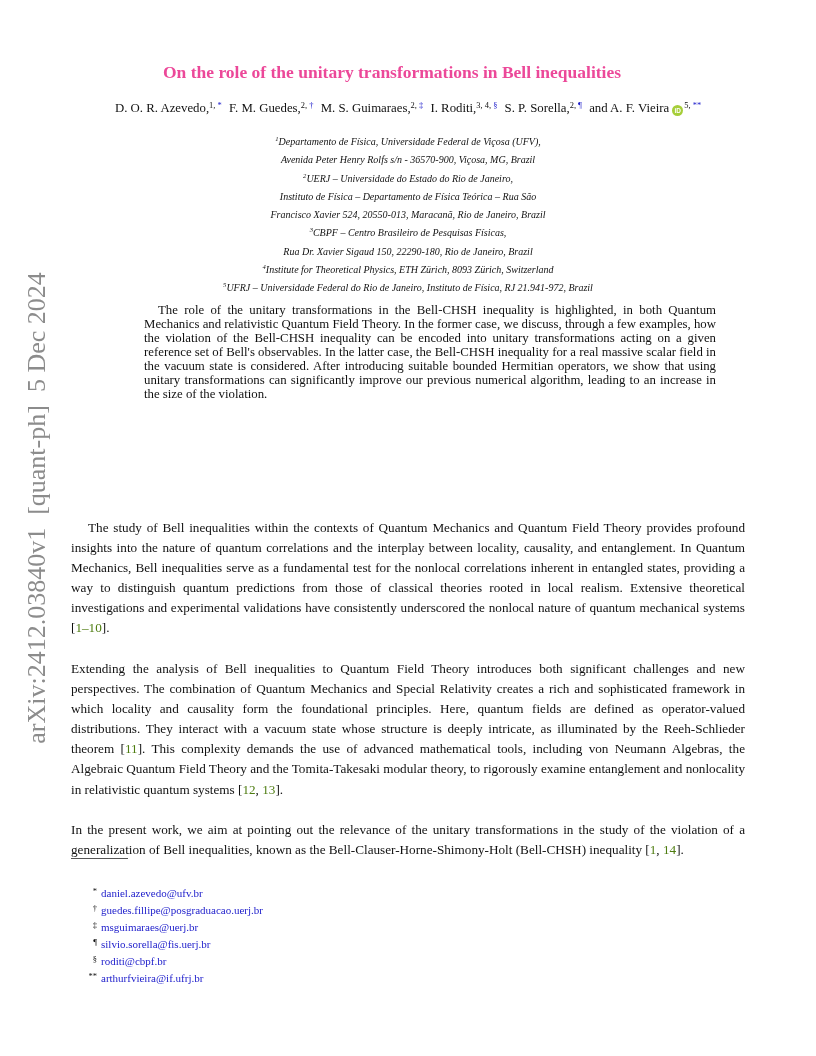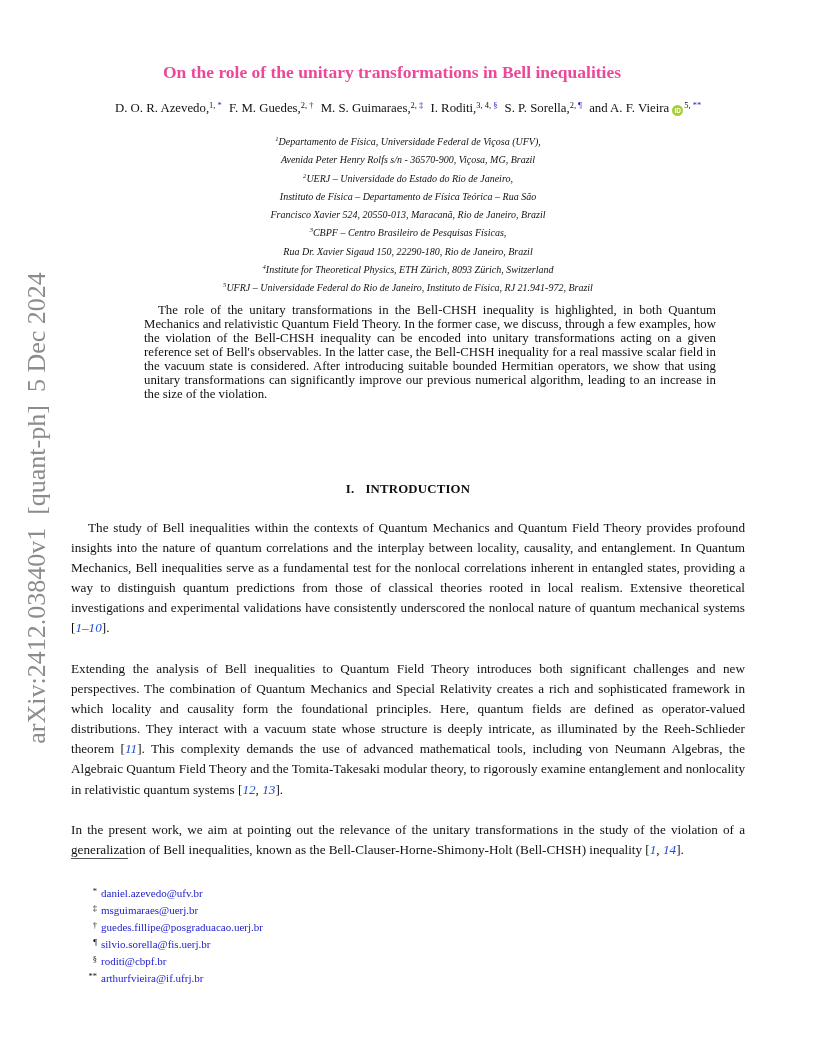--- a/index.html
+++ b/index.html
@@ -49,21 +49,21 @@
   }
   .heading .sec-num{margin-right:11px;}
   
   .body-par{
     position:absolute;left:71px;width:674px;
     font-size:13.2px;line-height:20.1px;text-align:justify;
   }
   .par1{top:518px;text-indent:17px;}
   .par2{top:659px;}
   .par3{top:820px;}
-  .cite{color:#1d4ed8;font-style:italic;}
+  .cite{color:#4d7c0f;}
   
   .fn-rule{
     position:absolute;top:858px;left:71px;width:57px;height:0;
     border-top:1.2px solid #555;
   }
   .footnotes{
     position:absolute;top:884px;left:84px;width:420px;
     font-size:11px;line-height:15px;
   }
   .fn-sym{
@@ -97,40 +97,37 @@
     <div><sup></sup><span>Instituto de Física – Departamento de Física Teórica – Rua São</span></div>
     <div><sup></sup><span>Francisco Xavier 524, 20550-013, Maracanã, Rio de Janeiro, Brazil</span></div>
     <div><sup>3</sup><span>CBPF – Centro Brasileiro de Pesquisas Físicas,</span></div>
     <div><sup></sup><span>Rua Dr. Xavier Sigaud 150, 22290-180, Rio de Janeiro, Brazil</span></div>
     <div><sup>4</sup><span>Institute for Theoretical Physics, ETH Zürich, 8093 Zürich, Switzerland</span></div>
     <div><sup>5</sup><span>UFRJ – Universidade Federal do Rio de Janeiro, Instituto de Física, RJ 21.941-972, Brazil</span></div>
   </div>
 
   <div class="abstract">The role of the unitary transformations in the Bell-CHSH inequality is highlighted, in both Quantum Mechanics and relativistic Quantum Field Theory. In the former case, we discuss, through a few examples, how the violation of the Bell-CHSH inequality can be encoded into unitary transformations acting on a given reference set of Bell's observables. In the latter case, the Bell-CHSH inequality for a real massive scalar field in the vacuum state is considered. After introducing suitable bounded Hermitian operators, we show that using unitary transformations can significantly improve our previous numerical algorithm, leading to an increase in the size of the violation.</div>
 
-  <div class="heading">
-    <span class="sec-num">I.</span><span>INTRODUCTION</span>
-  </div>
 
   <div class="body-par par1">
     <span>The study of Bell inequalities within the contexts of Quantum Mechanics and Quantum Field Theory provides profound insights into the nature of quantum correlations and the interplay between locality, causality, and entanglement. In Quantum Mechanics, Bell inequalities serve as a fundamental test for the nonlocal correlations inherent in entangled states, providing a way to distinguish quantum predictions from those of classical theories rooted in local realism. Extensive theoretical investigations and experimental validations have consistently underscored the nonlocal nature of quantum mechanical systems [</span><span class="cite">1–10</span><span>].</span>
   </div>
 
   <div class="body-par par2">
     <span>Extending the analysis of Bell inequalities to Quantum Field Theory introduces both significant challenges and new perspectives. The combination of Quantum Mechanics and Special Relativity creates a rich and sophisticated framework in which locality and causality form the foundational principles. Here, quantum fields are defined as operator-valued distributions. They interact with a vacuum state whose structure is deeply intricate, as illuminated by the Reeh-Schlieder theorem [</span><span class="cite">11</span><span>]. This complexity demands the use of advanced mathematical tools, including von Neumann Algebras, the Algebraic Quantum Field Theory and the Tomita-Takesaki modular theory, to rigorously examine entanglement and nonlocality in relativistic quantum systems [</span><span class="cite">12</span><span>, </span><span class="cite">13</span><span>].</span>
   </div>
 
   <div class="body-par par3">
     <span>In the present work, we aim at pointing out the relevance of the unitary transformations in the study of the violation of a generalization of Bell inequalities, known as the Bell-Clauser-Horne-Shimony-Holt (Bell-CHSH) inequality [</span><span class="cite">1</span><span>, </span><span class="cite">14</span><span>].</span>
   </div>
 
   <div class="fn-rule"></div>
 
   <div class="footnotes">
     <div><span class="fn-sym">*</span><span class="fn-email">daniel.azevedo@ufv.br</span></div>
+    <div><span class="fn-sym">†</span><span class="fn-email">guedes.fillipe@posgraduacao.uerj.br</span></div>
     <div><span class="fn-sym">‡</span><span class="fn-email">msguimaraes@uerj.br</span></div>
-    <div><span class="fn-sym">†</span><span class="fn-email">guedes.fillipe@posgraduacao.uerj.br</span></div>
     <div><span class="fn-sym">¶</span><span class="fn-email">silvio.sorella@fis.uerj.br</span></div>
     <div><span class="fn-sym">§</span><span class="fn-email">roditi@cbpf.br</span></div>
     <div><span class="fn-sym">**</span><span class="fn-email">arthurfvieira@if.ufrj.br</span></div>
   </div>
 
 </div>
 
 </body></html>

